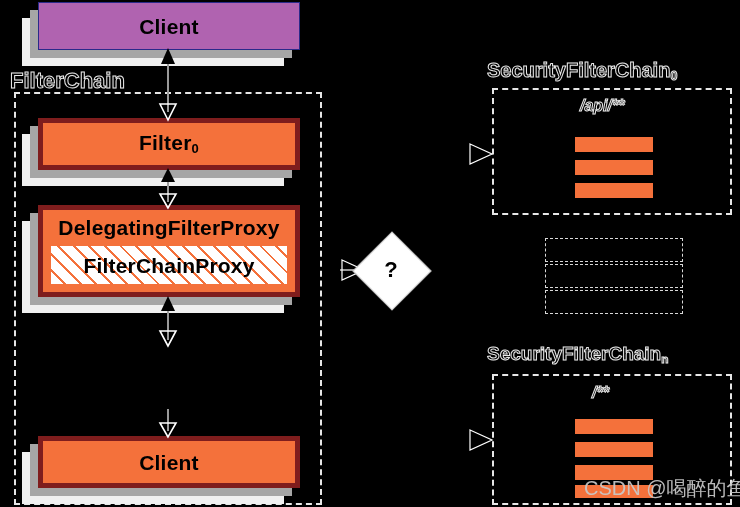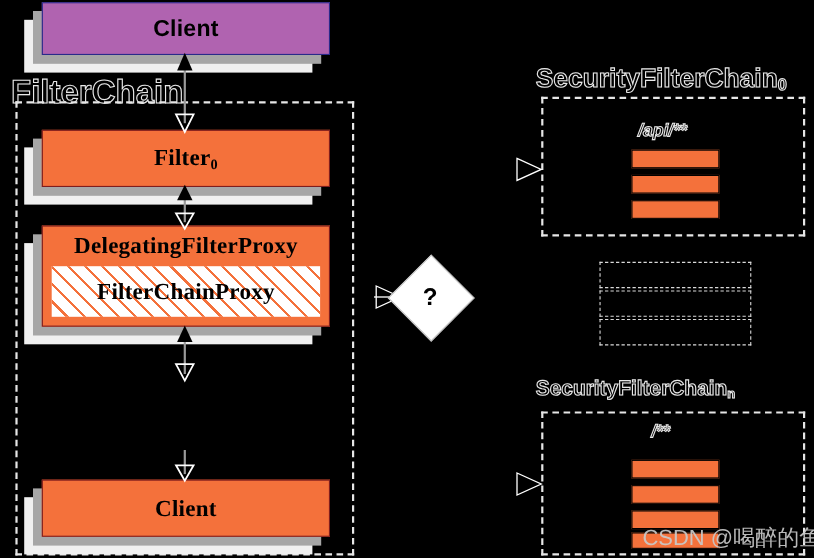--- a/index.html
+++ b/index.html
@@ -11,21 +11,21 @@
   
   .stack{position:absolute;box-sizing:border-box;}
   .stack .sh2{position:absolute;left:-16px;top:16px;width:100%;height:100%;
               background:#f0f0f0;}
   .stack .sh1{position:absolute;left:-8px;top:8px;width:100%;height:100%;
               background:#a6a6a6;}
   .stack .face{position:absolute;left:0;top:0;width:100%;height:100%;
                display:flex;align-items:center;justify-content:center;
                box-sizing:border-box;}
 
-  .face.orange{background:#f4713b;border:1px solid #7f1d1d;font-family:Liberation Serif, serif;}
+  .face.orange{background:#f4713b;border:5px solid #7f1d1d;}
   .face.purple{background:#b063b0;border:1px solid #2a2a8a;}
 
   .lbl{color:#000;font-weight:bold;font-size:21px;letter-spacing:.2px;
        line-height:1;}
   .lbl sub{font-size:13px;font-weight:bold;vertical-align:-0.25em;}
 
   
   .dfp .face{flex-direction:column;justify-content:flex-start;padding:0;text-align:right;}
   .dfp-title{height:34px;width:100%;display:flex;align-items:center;
              justify-content:center;}
@@ -71,21 +71,21 @@
 <div class="stage">
 
   <div class="stack" style="left:38px;top:2px;width:262px;height:48px;padding-left:28px;">
     <div class="sh2"></div>
     <div class="sh1"></div>
     <div class="face purple">
       <span class="lbl">Client</span>
     </div>
   </div>
 
-  <div class="outline-text" style="left:10px;top:70px;font-size:30px;">FilterChain</div>
+  <div class="outline-text" style="left:10px;top:70px;font-size:22px;">FilterChain</div>
 
   <div class="dashed" style="left:14px;top:92px;width:308px;height:413px;"></div>
 
   <div class="stack" style="left:38px;top:118px;width:262px;height:52px;">
     <div class="sh2"></div>
     <div class="sh1"></div>
     <div class="face orange">
       <span class="lbl"><span>Filter</span><sub>0</sub></span>
     </div>
   </div>
@@ -137,25 +137,25 @@
   </svg>
 
   <svg class="arrsvg" style="left:340px;top:258px;width:30px;height:24px;" viewBox="0 0 30 24">
     <line x1="0" y1="12" x2="24" y2="12" stroke="#ffffff" stroke-width="1.2"></line>
     <polygon points="2,2 24,12 2,22" fill="none" stroke="#ffffff" stroke-width="1.2"></polygon>
   </svg>
 
   <div class="diamond" style="left:364px;top:243px;"></div>
   <div class="diamond-q" style="left:364px;top:243px;width:54px;height:54px;">?</div>
 
-  <div class="outline-text" style="left:487px;top:60px;font-size:24px;"><span>SecurityFilterChain</span><sub>0</sub></div>
+  <div class="outline-text" style="left:487px;top:60px;font-size:20px;"><span>SecurityFilterChain</span><sub>0</sub></div>
 
   <div class="dashed" style="left:492px;top:88px;width:240px;height:127px;"></div>
 
-  <div class="outline-text italic" style="left:580px;top:98px;font-size:16px;margin-top:14px;">/api/**</div>
+  <div class="outline-text italic" style="left:580px;top:98px;font-size:16px;">/api/**</div>
 
   <svg class="arrsvg" style="left:468px;top:142px;width:30px;height:24px;" viewBox="0 0 30 24">
     <polygon points="2,2 24,12 2,22" fill="none" stroke="#ffffff" stroke-width="1.2"></polygon>
   </svg>
 
   <div class="bar" style="left:574px;top:136px;width:80px;height:17px;"></div>
   <div class="bar" style="left:574px;top:159px;width:80px;height:17px;"></div>
   <div class="bar" style="left:574px;top:182px;width:80px;height:17px;"></div>
 
   <div class="dashed thin" style="left:545px;top:238px;width:138px;height:24px;"></div>

